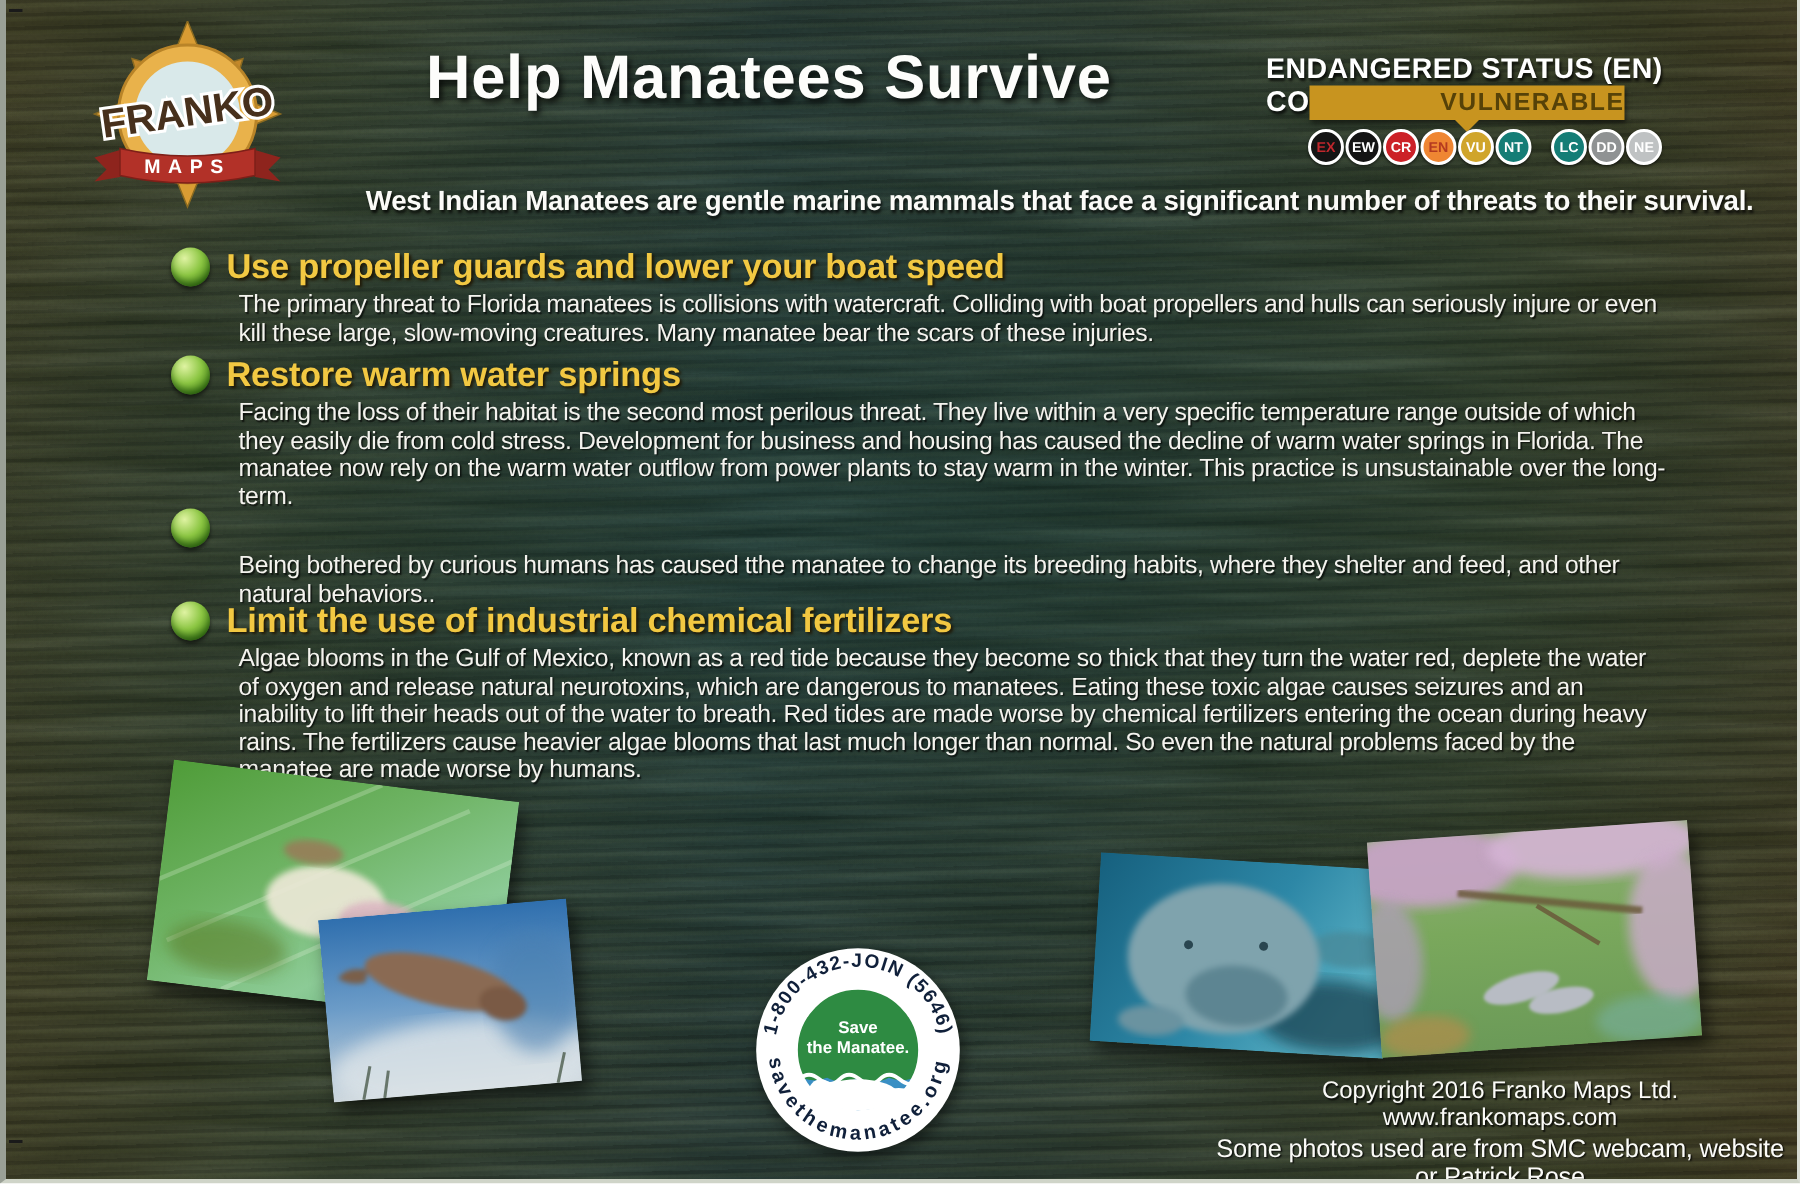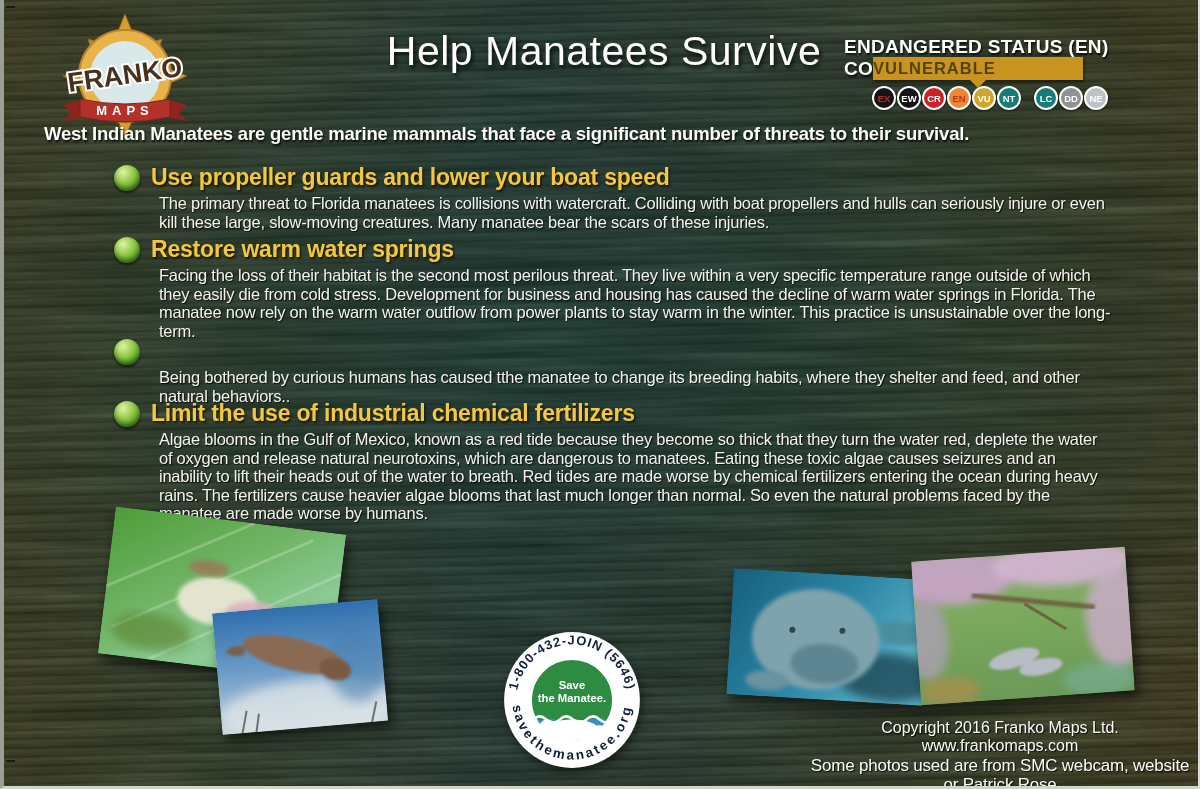--- a/index.html
+++ b/index.html
@@ -11,48 +11,48 @@
       radial-gradient(ellipse 130% 80% at 52% 45%, rgba(18,48,42,.50), rgba(0,0,0,0) 62%),
       repeating-linear-gradient(178.5deg, rgba(0,0,0,.16) 0 2px, rgba(110,125,60,.07) 3px 5px, rgba(0,0,0,0) 6px 9px),
       linear-gradient(92deg,#33321c,#2a3423 18%,#20312c 42%,#243228 60%,#2c331f 82%,#35301a);
   }
   .tex{position:absolute;inset:0;pointer-events:none;}
   .tex.soft{mix-blend-mode:soft-light;opacity:.85;}
   .tex.grain{mix-blend-mode:multiply;opacity:.22;}
 
   .franko-logo{position:absolute;left:46px;top:14px;}
   .page-title{
-    position:absolute;left:280px;top:28px;width:640px;text-align:center;
-    font-size:41px;font-weight:normal;color:#fdfdfb;letter-spacing:.5px;
+    position:absolute;left:280px;top:28px;width:640px;
+    font-size:41px;font-weight:bold;color:#fdfdfb;letter-spacing:.5px;
     text-shadow:2px 3px 4px rgba(0,0,0,.75);
   }
   .status-heading{
     position:absolute;left:840px;top:36px;width:320px;
     font-size:19px;font-weight:bold;color:#ffffff;letter-spacing:.3px;
     text-shadow:1px 2px 2px rgba(0,0,0,.8);
   }
   .vuln-banner{
     position:absolute;left:869px;top:57px;width:210px;height:23px;
     background:#c8941f;color:#564208;font-size:16.5px;font-weight:bold;
-    text-align:left;line-height:23px;letter-spacing:1px;
+    text-align:right;line-height:23px;letter-spacing:1px;
     box-shadow:1px 2px 3px rgba(0,0,0,.5);
   }
   .vuln-banner .pointer{
     position:absolute;left:50%;bottom:-8px;margin-left:-8px;width:0;height:0;
     border-left:8px solid transparent;border-right:8px solid transparent;border-top:8px solid #c8941f;
   }
   .badges{position:absolute;left:868px;top:86px;display:flex;gap:1px;}
   .badge{
     width:24px;height:24px;border-radius:50%;border:2px solid #fff;
     display:flex;align-items:center;justify-content:center;
     font-size:9.5px;font-weight:bold;letter-spacing:0;
     box-shadow:0 1px 2px rgba(0,0,0,.55);
   }
   .subtitle{
-    position:absolute;left:40px;top:123px;width:1125px;text-align:left;
+    position:absolute;left:40px;top:123px;width:1125px;text-align:right;
     font-size:18.5px;font-weight:bold;color:#fbfbf8;letter-spacing:-.2px;
     text-shadow:1px 2px 2px rgba(0,0,0,.8);
   }
 
   .section{position:absolute;left:110px;width:992px;}
   .sec-head{display:flex;align-items:center;gap:11px;}
   .bullet-orb{
     width:26px;height:26px;border-radius:50%;flex:0 0 26px;
     background:radial-gradient(circle at 35% 28%, #dff3a2, #8cc643 45%, #4d8c1c 78%, #2f5d10);
     box-shadow:0 2px 3px rgba(0,0,0,.6), inset 0 -3px 4px rgba(0,40,0,.45);

